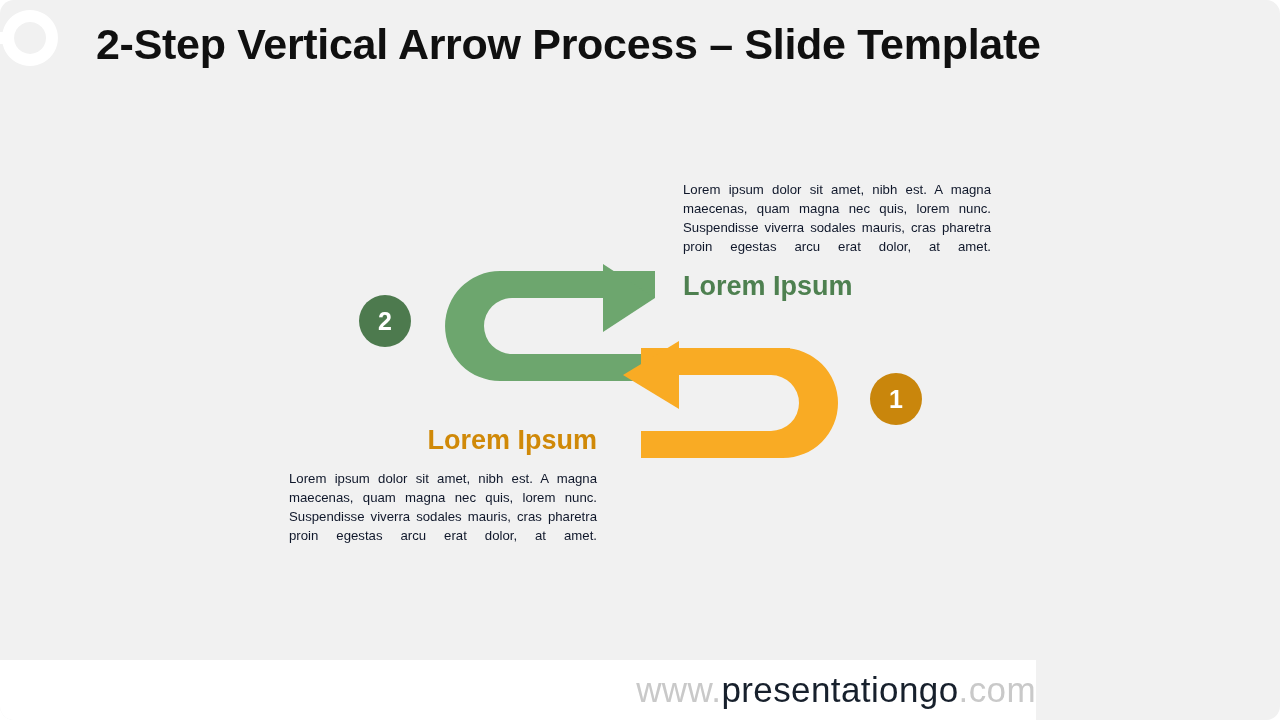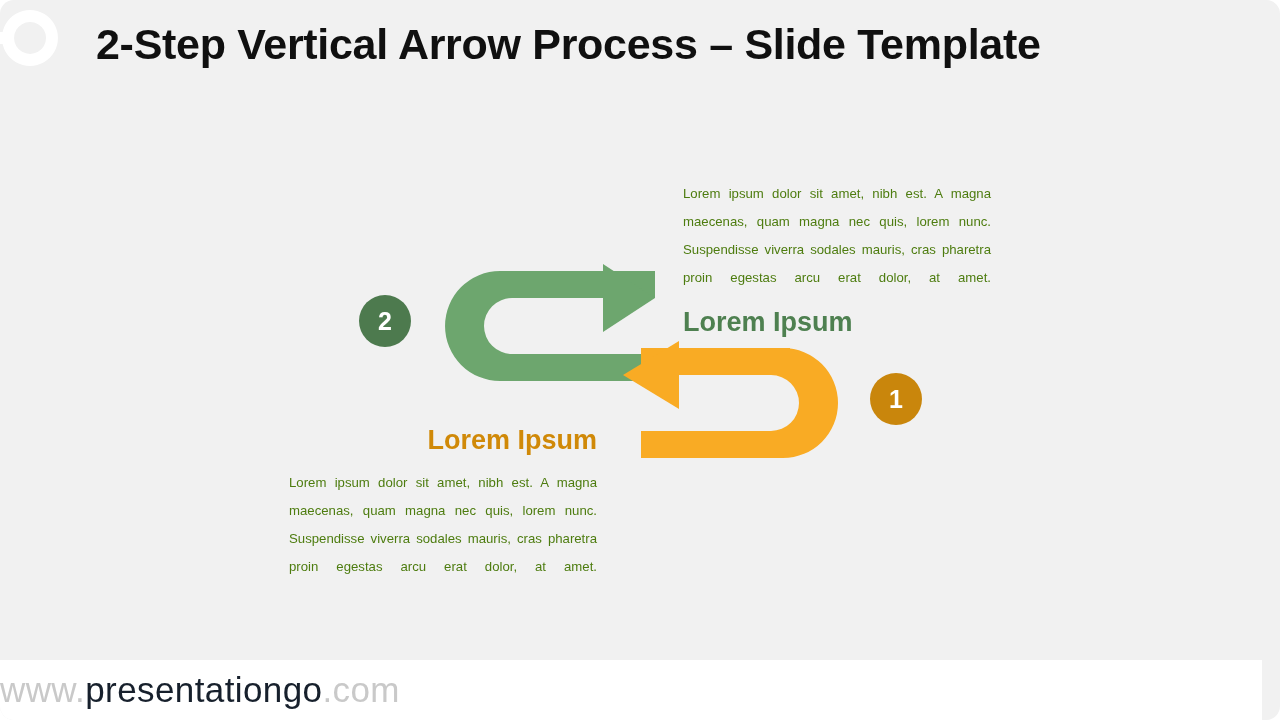--- a/index.html
+++ b/index.html
@@ -53,22 +53,22 @@
     width: 1280px;
     height: 660px;
   }
 
   
   .txt-block {
     position: absolute;
   }
   .txt-block .para {
     font-size: 13.2px;
-    line-height: 28px;
-    color: #4d7c0f;
+    line-height: 19px;
+    color: #0f172a;
     text-align: justify;
     text-align-last: justify;
     font-family: "Liberation Sans", sans-serif;
   }
   .txt-block .heading {
     font-size: 27px;
     font-weight: bold;
     font-family: "Liberation Sans", sans-serif;
     white-space: nowrap;
   }
@@ -118,26 +118,26 @@
     left: 870px;
     top: 373px;
     background: #c9860c;
   }
 
   
   .footer {
     position: absolute;
     left: 0;
     top: 660px;
-    width: 1262px;
+    width: 1036px;
     height: 60px;
     background: #ffffff;
     display: flex;
     align-items: center;
-    justify-content: flex-start;
+    justify-content: flex-end;
   }
   .footer-url {
     font-size: 35px;
     font-family: "Liberation Sans", sans-serif;
     letter-spacing: 0.4px;
     white-space: nowrap;
   }
   .footer-url .dim { color: #c9c9c9; }
   .footer-url .brand { color: #17202c; }
 </style>

